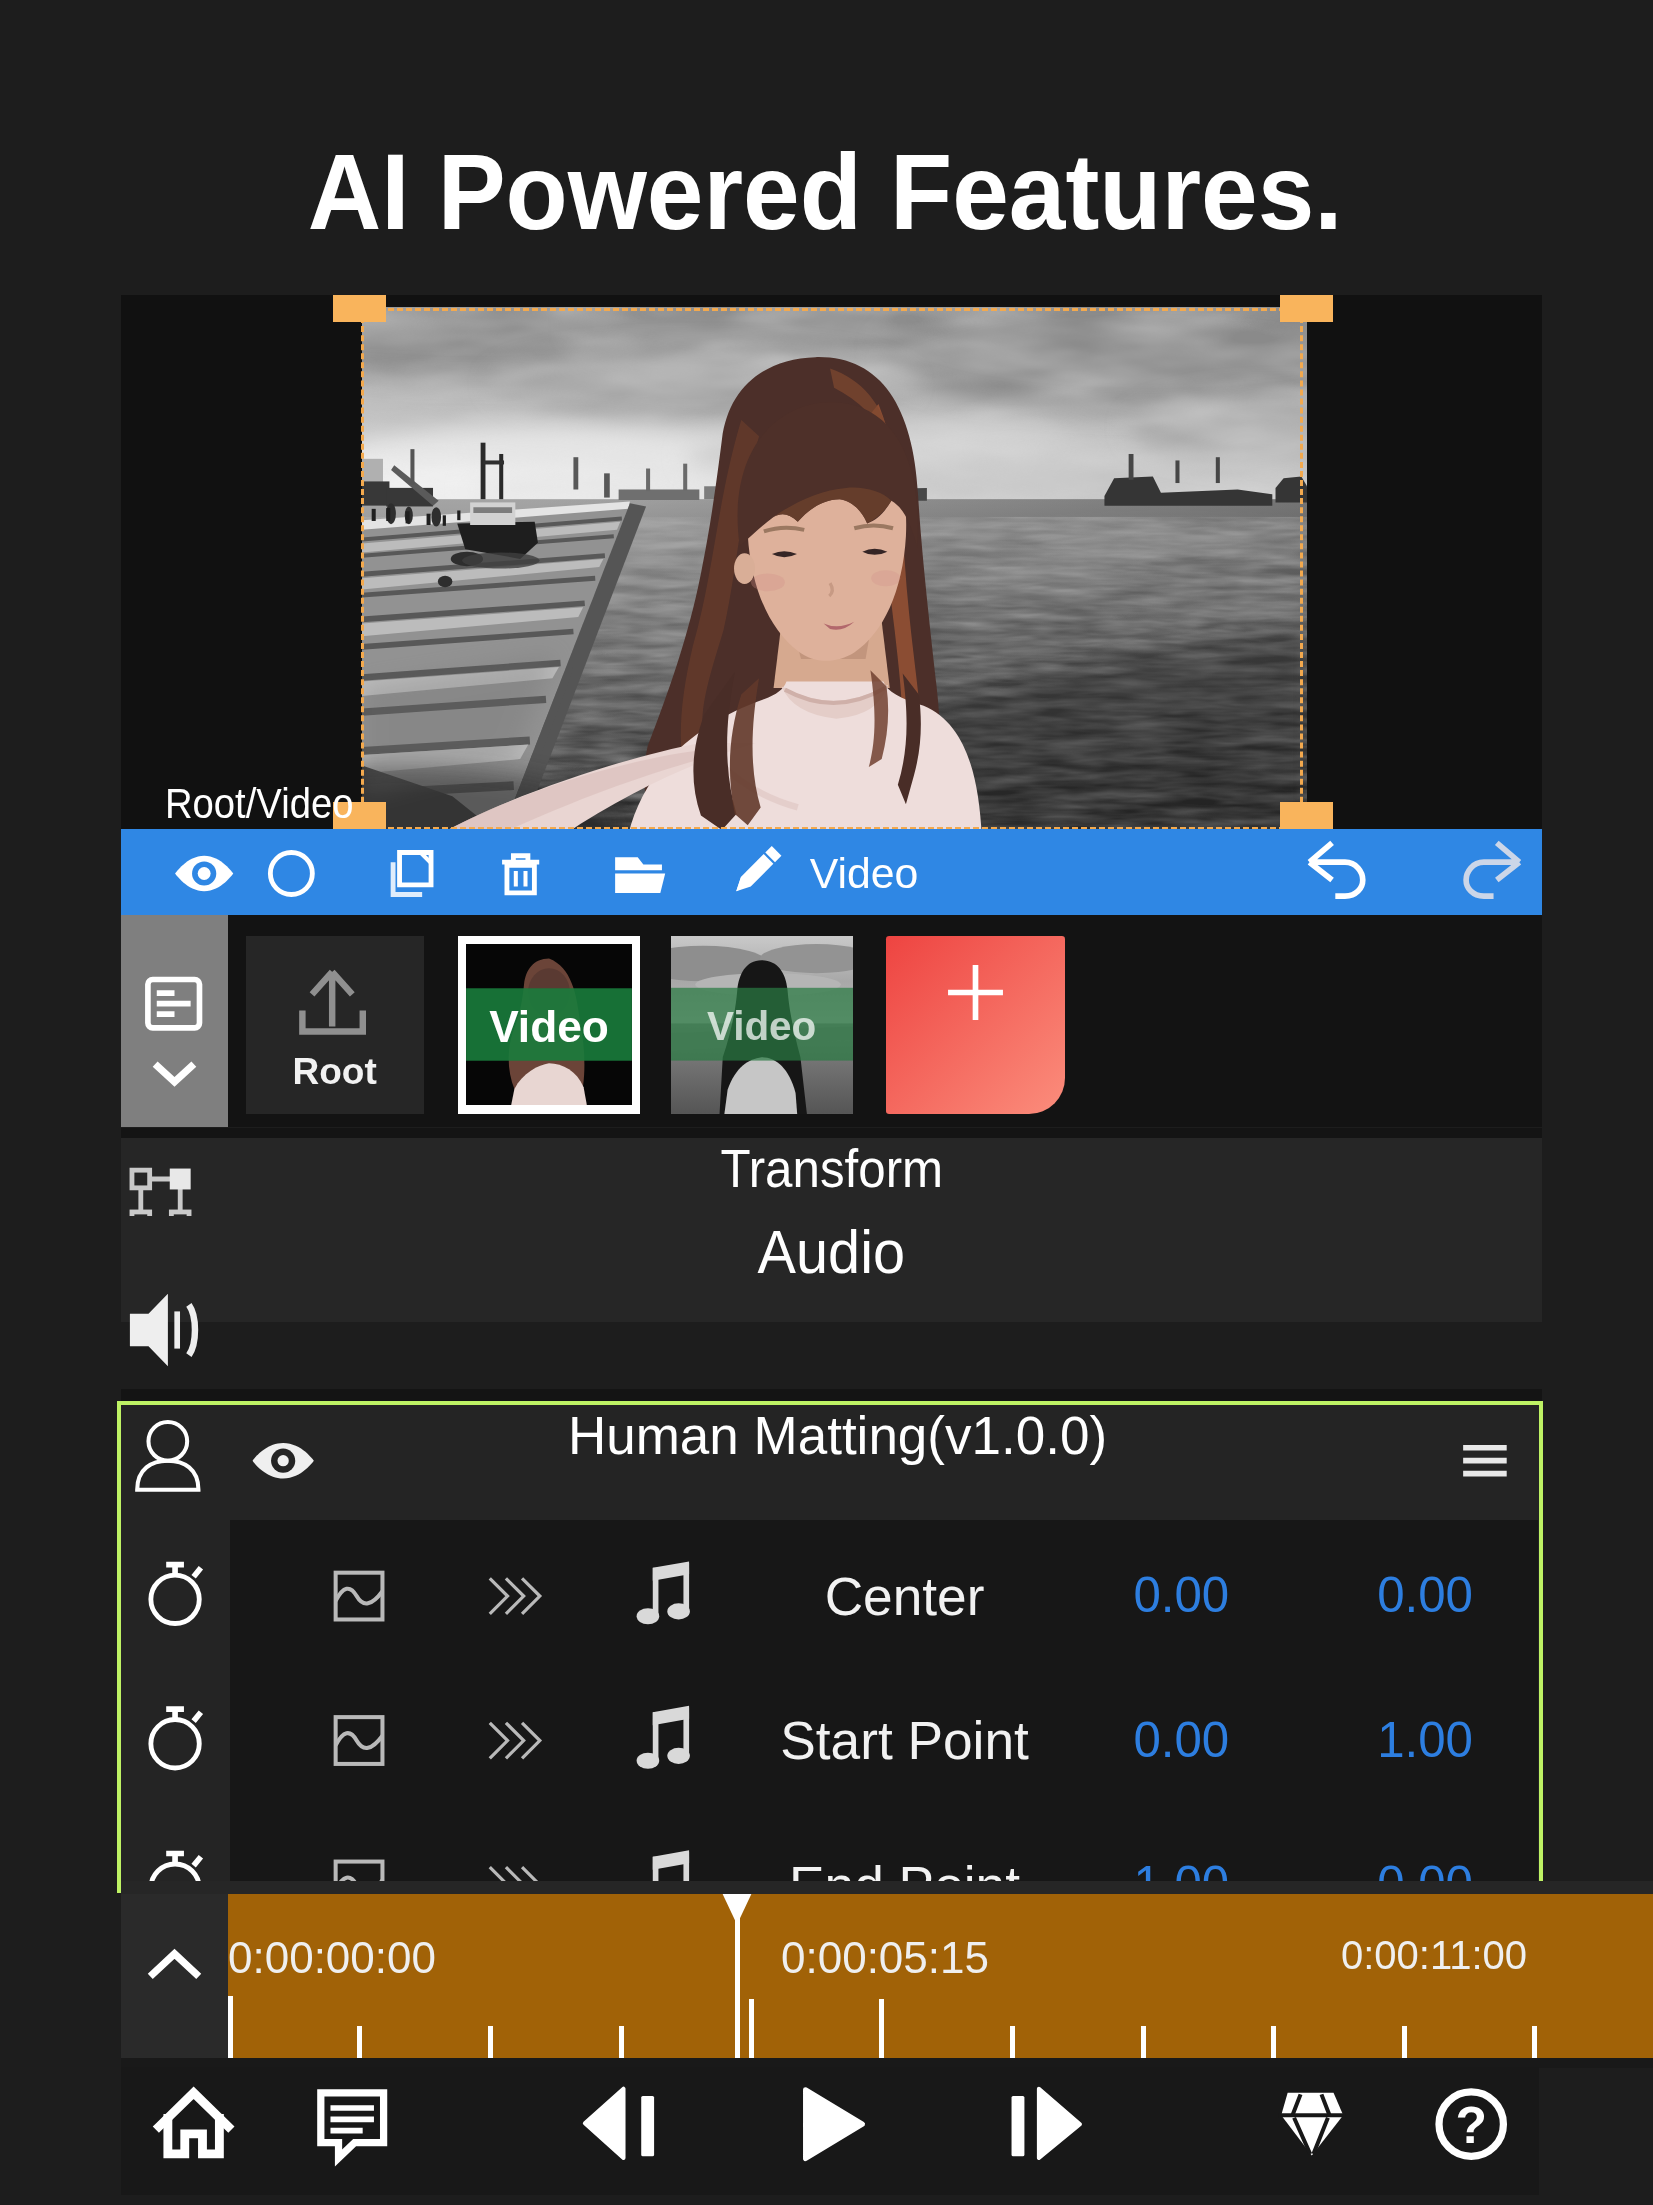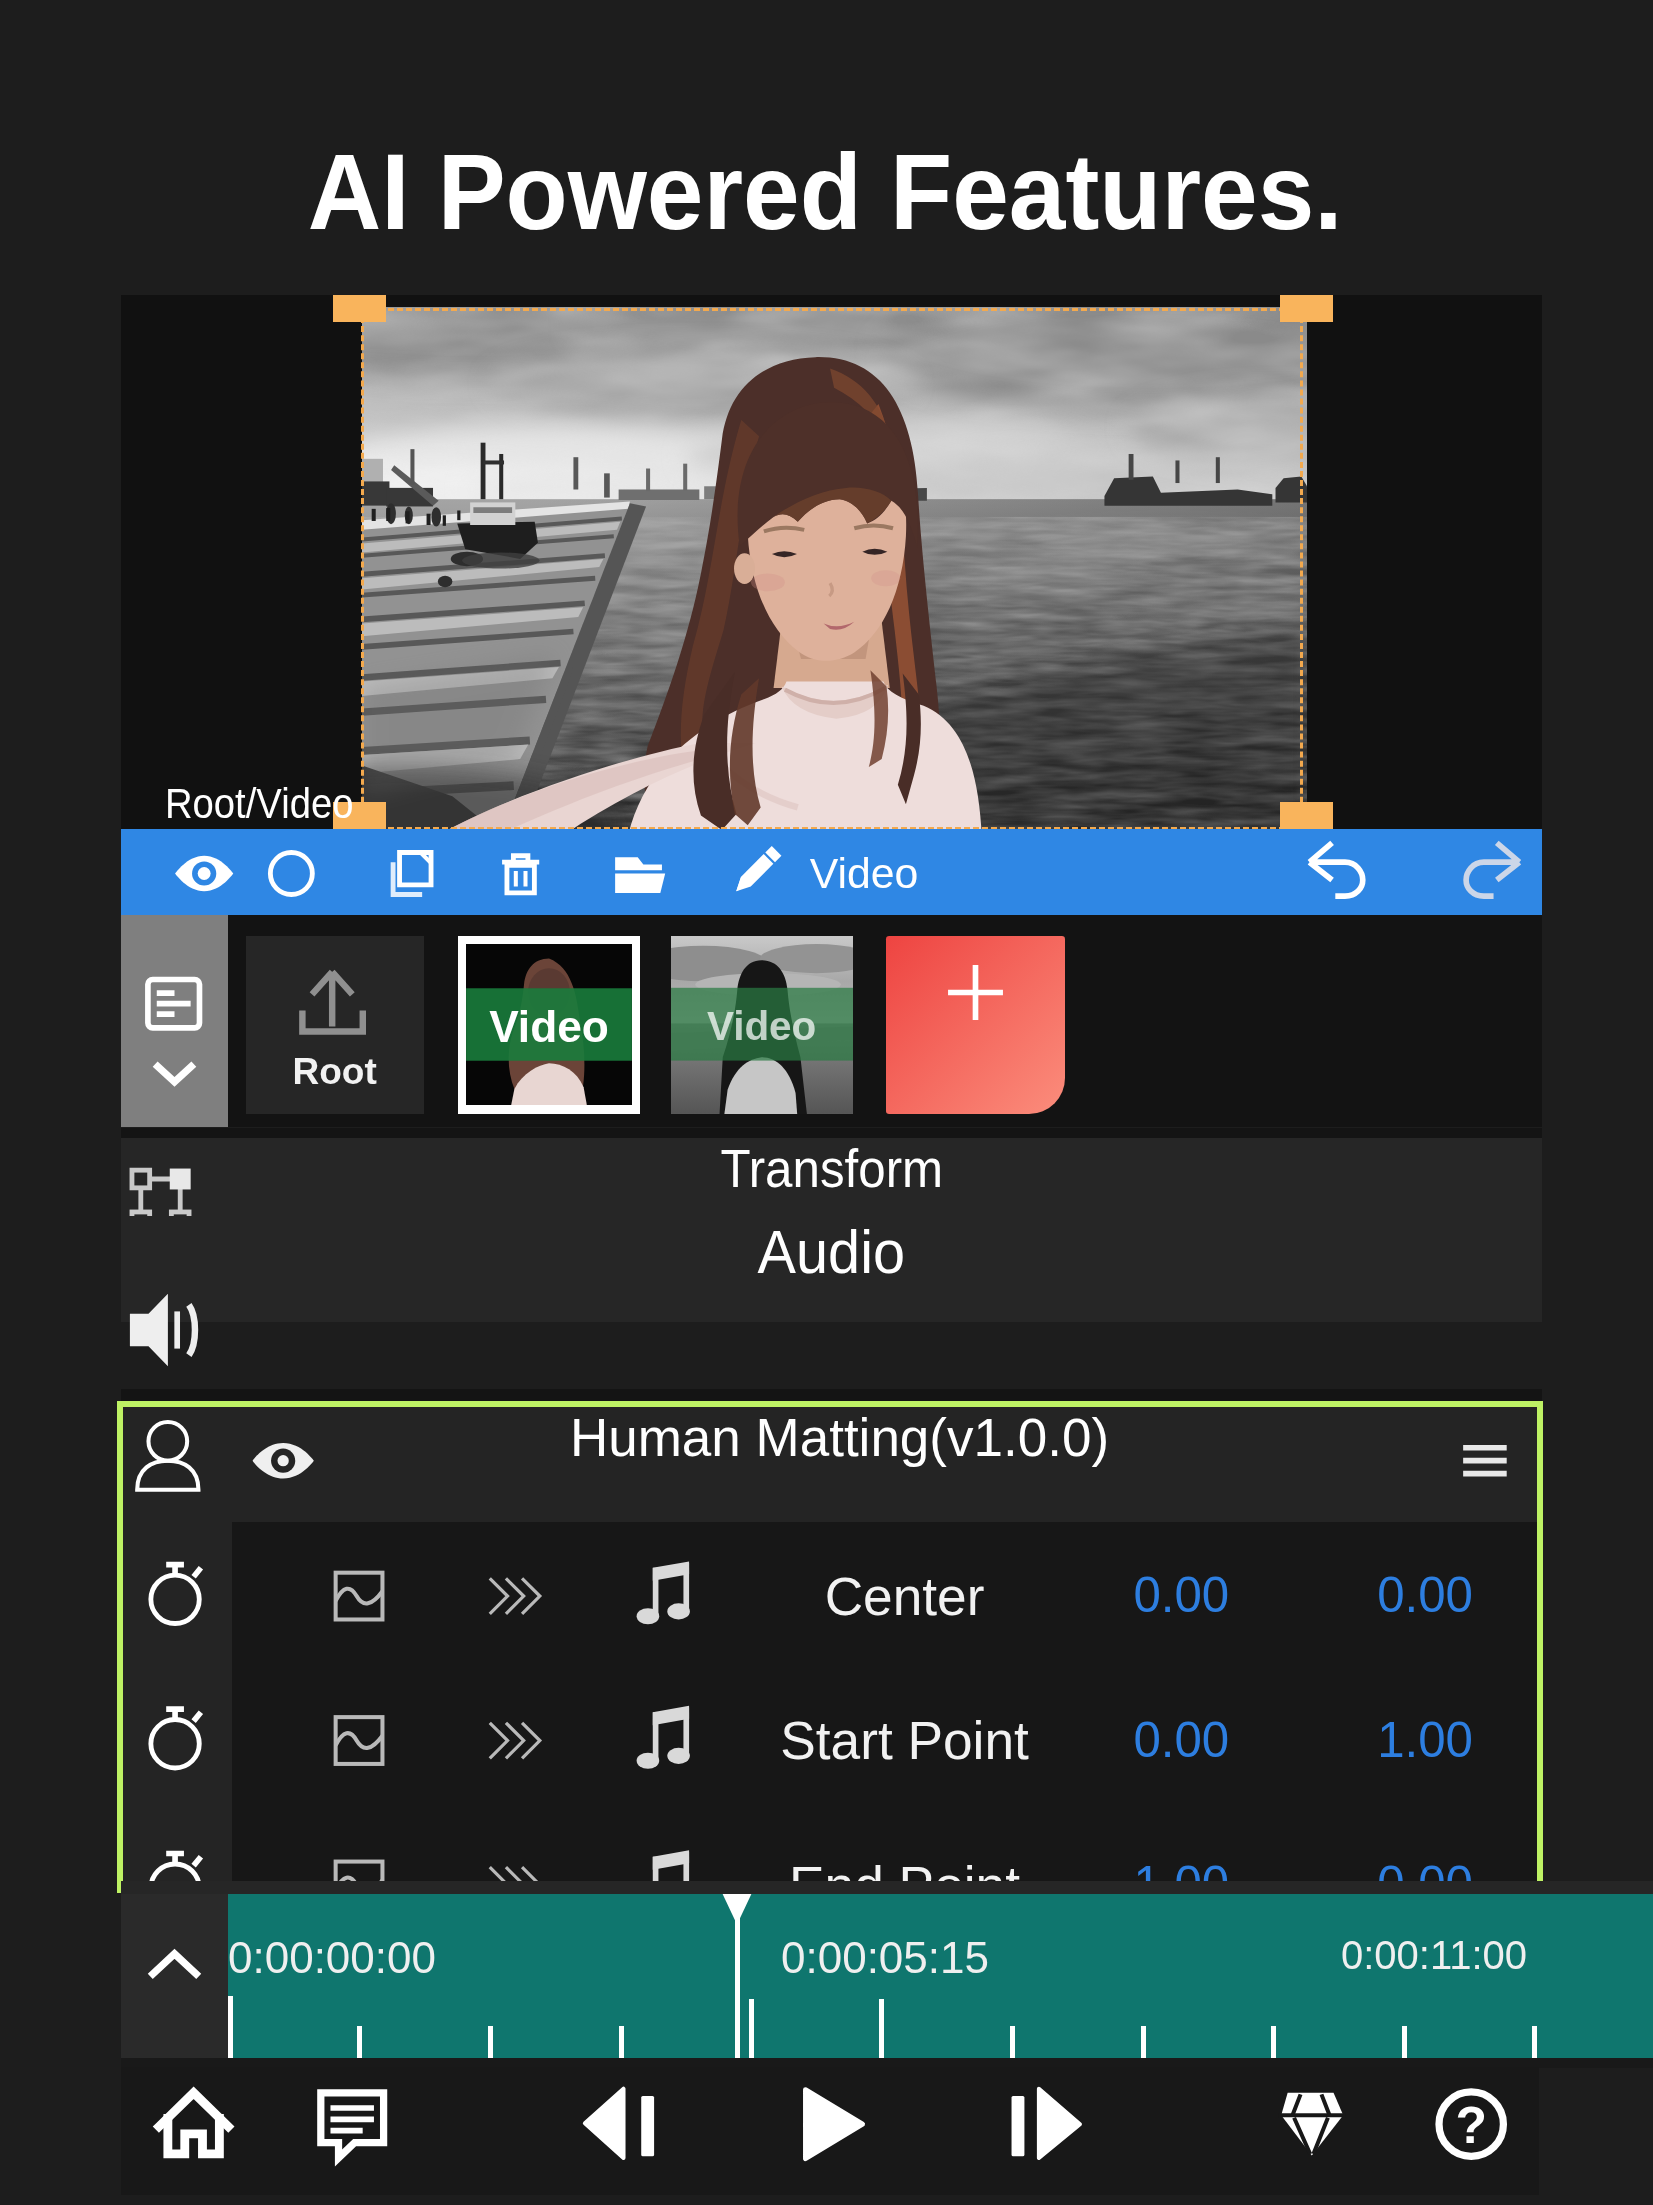--- a/index.html
+++ b/index.html
@@ -335,21 +335,21 @@
 
 <div class="row ctr" style="top:1216px;height:106px;font-size:62px;">
     <span style="display:inline-block;transform:scaleX(0.93);">Audio</span>
   </div>
 <svg class="abs" style="left:121px;top:1271px;" width="194" height="118" viewBox="0 0 240 146">
   <path d="M11 53 L34 53 L58 28 L58 118 L34 93 L11 93 Z" fill="#eee"></path>
   <rect x="66" y="50" width="7" height="46" fill="#eee"></rect>
   <path d="M84 42 C94 56 94 90 84 104" stroke="#eee" stroke-width="8" fill="none"></path>
 </svg>
 
-<div class="abs" style="left:117px;top:1401px;width:1426px;height:492px;border:6px solid #bef264;background:#242424;box-sizing:border-box;overflow:hidden;">
+<div class="abs" style="left:117px;top:1401px;width:1426px;height:492px;border:4px solid #bef264;background:#242424;box-sizing:border-box;overflow:hidden;">
   <div class="abs ctr" style="left:8px;top:0;width:1417px;height:115px;color:#fff;font-size:53px;">Human Matting(v1.0.0)</div>
   <div class="abs" style="left:109px;top:115px;width:1308px;height:370px;background:#171717;"></div>
 </div>
 <svg class="abs" style="left:117px;top:1401px;" width="1426" height="492" viewBox="0 0 1766 610">
 
   <g stroke="#fff" stroke-width="5" fill="none">
     <circle cx="62" cy="50" r="24"></circle>
     <path d="M24 110 C24 84 42 74 62 74 C82 74 100 84 100 110 Z"></path>
   </g>
 
@@ -432,21 +432,21 @@
       <text x="1616" y="119" font-size="61" fill="#2d7ee0" text-anchor="middle" font-family="Liberation Sans">0.00</text>
     </g>
   </svg>
 </div>
 
 <div class="abs" style="left:121px;top:1881px;width:1532px;height:13px;background:#262626;"></div>
 <div class="abs" style="left:121px;top:1894px;width:107px;height:164px;background:#2a2a2a;"></div>
 <svg class="abs" style="left:121px;top:1894px;" width="107" height="164" viewBox="0 0 132 203">
   <path d="M36 102 L66 74 L96 102" fill="none" stroke="#fff" stroke-width="9"></path>
 </svg>
-<div class="abs" style="left:228px;top:1894px;width:1425px;height:164px;background:#0f766e;overflow:hidden;">
+<div class="abs" style="left:228px;top:1894px;width:1425px;height:164px;background:#a16207;overflow:hidden;">
   <div class="abs" style="left:0;top:39px;color:#efefef;font-size:44px;">0:00:00:00</div>
   <div class="abs" style="left:553px;top:39px;color:#efefef;font-size:44px;">0:00:05:15</div>
   <div class="abs" style="left:1113px;top:39px;color:#efefef;font-size:40px;">0:00:11:00</div>
   <div class="tick" style="left:0;top:102px;height:62px;"></div>
   <div class="tick" style="left:129px;top:132px;height:32px;"></div>
   <div class="tick" style="left:260px;top:132px;height:32px;"></div>
   <div class="tick" style="left:391px;top:132px;height:32px;"></div>
   <div class="tick" style="left:521px;top:105px;height:59px;"></div>
   <div class="tick" style="left:651px;top:105px;height:59px;"></div>
   <div class="tick" style="left:782px;top:132px;height:32px;"></div>

